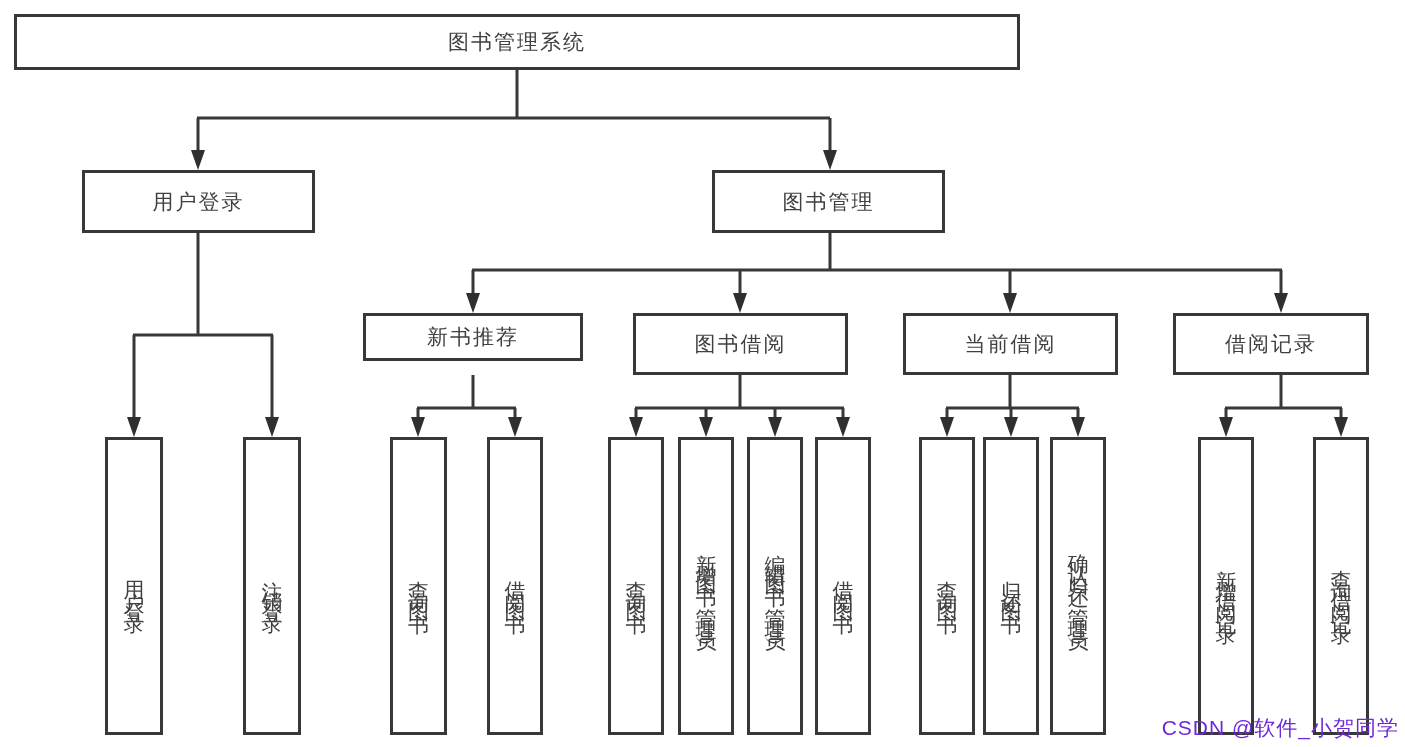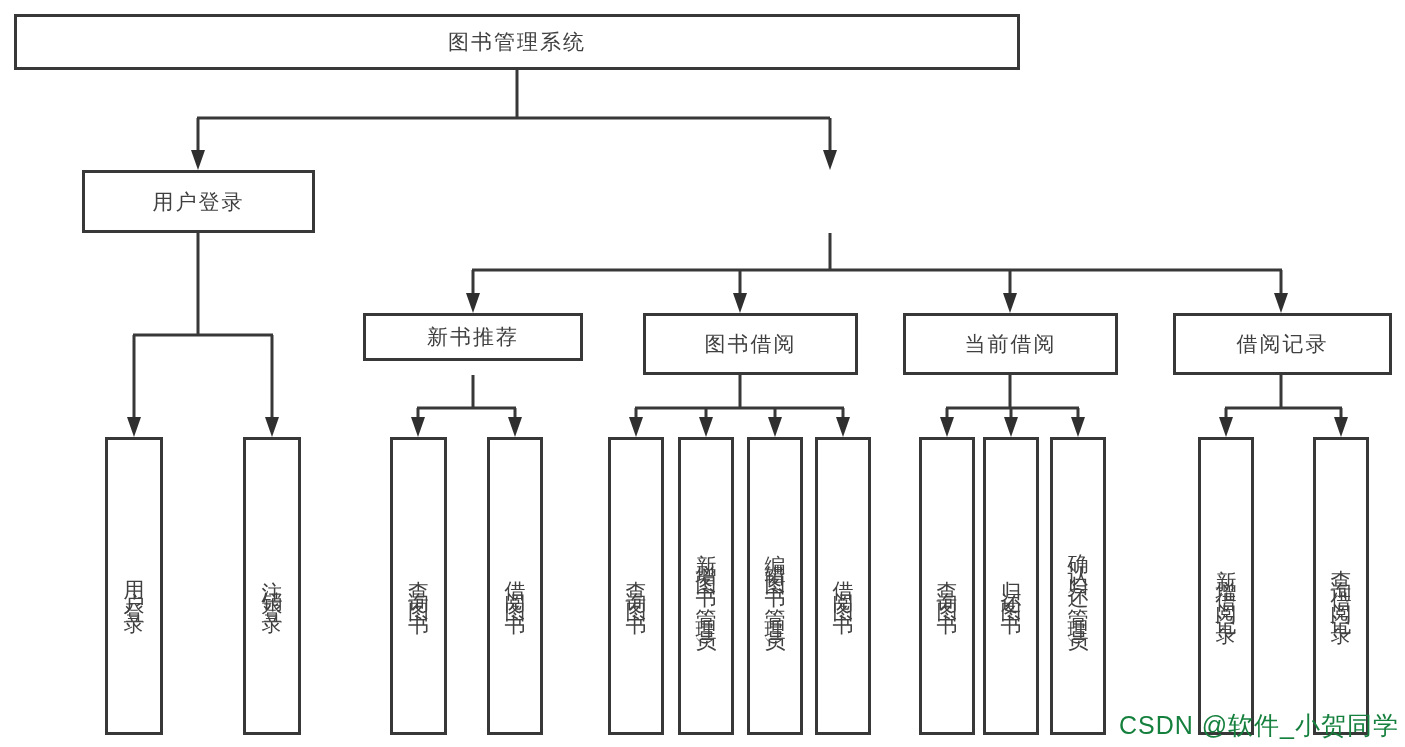--- a/index.html
+++ b/index.html
@@ -30,42 +30,42 @@
     font-size:21px;
     white-space:normal;
   }
   
   .n-root {left:14px;  top:14px;  width:1006px; height:56px;}
   
   .n-login{left:82px;  top:170px; width:233px;  height:63px;}
   .n-mgmt {left:712px; top:170px; width:233px;  height:63px;}
   
   .n-new  {left:363px; top:313px; width:220px;  height:48px;}
-  .n-borrow{left:633px;top:313px; width:215px;  height:62px;margin-left:10px;}
+  .n-borrow{left:633px;top:313px; width:215px;  height:62px;}
   .n-cur  {left:903px; top:313px; width:215px;  height:62px;}
-  .n-rec  {left:1173px;top:313px; width:219px;  height:62px;}
+  .n-rec  {left:1173px;top:313px; width:196px;  height:62px;}
   
   .f-1 {left:105px; top:437px; width:58px; height:298px;}
   .f-2 {left:243px; top:437px; width:58px; height:298px;}
   .f-3 {left:390px; top:437px; width:57px; height:298px;}
   .f-4 {left:487px; top:437px; width:56px; height:298px;}
   .f-5 {left:608px; top:437px; width:56px; height:298px;}
   .f-6 {left:678px; top:437px; width:56px; height:298px;}
   .f-7 {left:747px; top:437px; width:56px; height:298px;}
   .f-8 {left:815px; top:437px; width:56px; height:298px;}
   .f-9 {left:919px; top:437px; width:56px; height:298px;}
   .f-10{left:983px; top:437px; width:56px; height:298px;}
   .f-11{left:1050px;top:437px; width:56px; height:298px;}
   .f-12{left:1198px;top:437px; width:56px; height:298px;}
   .f-13{left:1313px;top:437px; width:56px; height:298px;}
   .watermark{
     position:absolute;
     right:6px;bottom:5px;
-    font-size:25px;
-    color:#15803d;
+    font-size:21px;
+    color:#6d28d9;
     letter-spacing:1px;
     z-index:5;
   }
 </style>
 </head>
 <body>
 
 <div id="stage">
 
   <svg id="wires" viewBox="0 0 1405 747" xmlns="http://www.w3.org/2000/svg">
@@ -107,20 +107,21 @@
       <polygon points="1004,417 1018,417 1011,437"></polygon>
       <polygon points="1071,417 1085,417 1078,437"></polygon>
       <polygon points="1219,417 1233,417 1226,437"></polygon>
       <polygon points="1334,417 1348,417 1341,437"></polygon>
     </g>
   </svg>
 
   <div class="node n-root">图书管理系统</div>
 
   <div class="node n-login">用户登录</div>
+  <div class="node n-mgmt">图书管理</div>
 
   <div class="node n-new">新书推荐</div>
   <div class="node n-borrow">图书借阅</div>
   <div class="node n-cur">当前借阅</div>
   <div class="node n-rec">借阅记录</div>
 
   <div class="node leaf f-1">用户登录</div>
   <div class="node leaf f-2">注销登录</div>
 
   <div class="node leaf f-3">查询图书</div>

